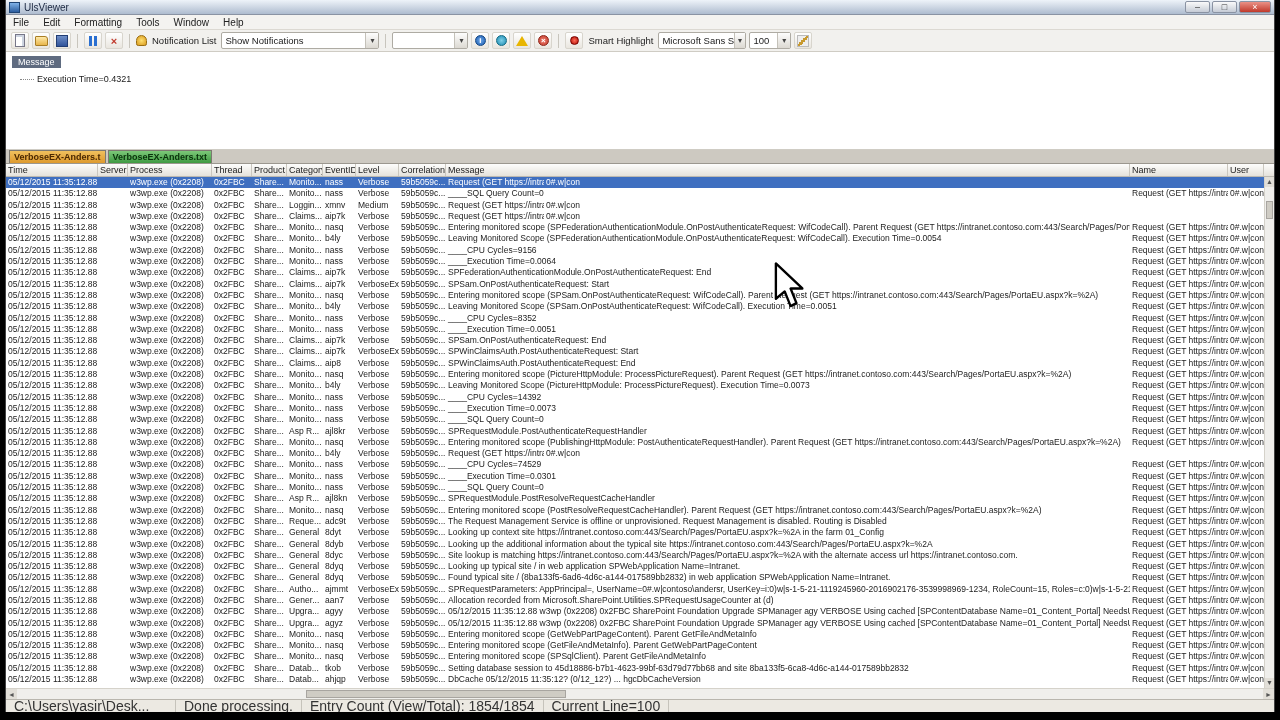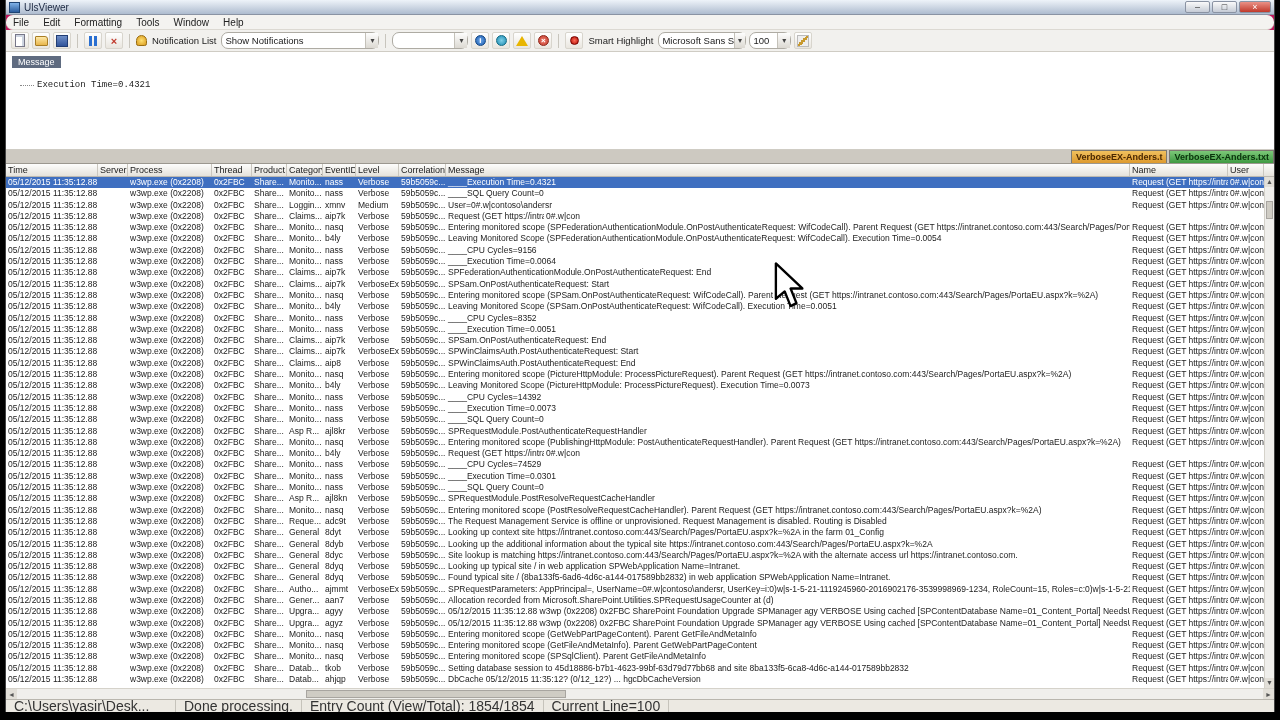--- a/index.html
+++ b/index.html
@@ -10,53 +10,53 @@
 
   
   .titlebar { flex:none; height:15px; background:linear-gradient(#eef3f9,#aebccf); display:flex; align-items:center; padding:0 3px; border-bottom:1px solid #8a93a3; }
   .app-icon { width:11px; height:11px; background:linear-gradient(#7fb2e8,#2c5d9e); border:1px solid #1e4474; margin-right:4px; }
   .title-text { font-size:10px; color:#1a2740; }
   .win-btns { margin-left:auto; display:flex; gap:2px; }
   .win-btn { width:25px; height:12px; font-size:9px; line-height:10px; text-align:center; background:linear-gradient(#fafafa,#c6ccd6); border:1px solid #8a93a3; color:#333; border-radius:2px; }
   .win-btn.close { background:linear-gradient(#ea9186,#c0392b); color:#fff; width:32px; }
 
   
-  .menubar { flex:none; height:15px; background:#f4f3f0; display:flex; align-items:center; border-bottom:1px solid #dcd9d2;border-radius:7px; }
+  .menubar { flex:none; height:15px; background:#f4f3f0; display:flex; align-items:center; border-bottom:1px solid #dcd9d2; }
   .menu-item { font-size:10px; color:#222; padding:0 7px; line-height:15px; }
 
   
   .toolbar { flex:none; height:22px; background:#f2f1ee; border-bottom:1px solid #cfccc4; display:flex; align-items:center; gap:3px; padding:0 5px; }
   .tb-btn { height:17px; min-width:18px; display:flex; align-items:center; justify-content:center; border:1px solid #d8d5cd; background:linear-gradient(#ffffff,#e9e6df); border-radius:2px; font-size:10px; }
   .tb-label { font-size:9.5px; color:#222; padding:0 2px; white-space:nowrap; }
   .tb-sep { width:1px; height:14px; background:#c8c5bd; margin:0 3px; }
-  .combo { height:17px; display:flex; align-items:center; border:1px solid #aeaba3; background:#fff; border-radius:7px; padding-left:3px; font-size:9.5px; color:#222; }
+  .combo { height:17px; display:flex; align-items:center; border:1px solid #aeaba3; background:#fff; border-radius:2px; padding-left:3px; font-size:9.5px; color:#222; }
   .combo .arrow { margin-left:auto; width:13px; height:100%; background:linear-gradient(#fdfdfd,#dcd9d2); border-left:1px solid #c4c1b9; display:flex; align-items:center; justify-content:center; font-size:8px; color:#444; }
   .icon-page { width:10px; height:13px; background:#fff; border:1px solid #778; box-shadow:inset -2px 2px 0 #cdd4e0; }
   .icon-folder { width:13px; height:10px; background:linear-gradient(#ffe9a8,#e8b64c); border:1px solid #a87d24; border-radius:1px 3px 1px 1px; }
   .icon-save { width:12px; height:12px; background:linear-gradient(#6f8fc8,#32549a); border:1px solid #223d74; }
   .icon-pause { width:12px; height:12px; display:flex; gap:2px; align-items:center; justify-content:center; }
   .icon-pause i { width:3px; height:10px; background:#2a6fd0; }
   .icon-x { color:#c0392b; font-size:11px; font-weight:bold; line-height:10px; }
   .icon-bell { width:11px; height:11px; background:radial-gradient(#ffe070,#d89a1e); border:1px solid #9a6d10; border-radius:50% 50% 20% 20%; }
   .dot { width:11px; height:11px; border-radius:50%; font-size:8px; color:#fff; display:flex; align-items:center; justify-content:center; font-weight:bold; }
   .dot.blue { background:radial-gradient(#6fa8e8,#1b5cb0); border:1px solid #124684; }
   .dot.teal { background:radial-gradient(#7fd0e8,#1b8ab0); border:1px solid #126a84; }
   .dot.red { background:radial-gradient(#f08070,#c0392b); border:1px solid #8e2418; }
   .tri { width:0; height:0; border-left:6px solid transparent; border-right:6px solid transparent; border-bottom:10px solid #e8b500; position:relative; }
   .rec { width:9px; height:9px; border-radius:50%; background:radial-gradient(#ff6a5a,#b00d00); border:1px solid #700; }
   .icon-pencil { width:12px; height:12px; background:linear-gradient(135deg, transparent 40%, #c89a30 40%, #c89a30 60%, transparent 60%), #eee; border:1px solid #bbb; }
 
   
   .detail { flex:none; height:98px; background:#fff; border-bottom:1px solid #cfccc4; padding:4px 6px; font-size:9px; color:#222; }
   .tree-root { display:inline-block; background:#5f6b80; color:#fff; padding:0 6px; line-height:12px; font-size:9px; }
-  .tree-child { margin-top:12px; margin-left:8px; display:flex; align-items:center;font-family:Liberation Mono, monospace; }
+  .tree-child { margin-top:6px; margin-left:8px; display:flex; align-items:center; }
   .tree-conn { width:14px; border-top:1px dotted #888; margin-right:3px; }
 
   
-  .filetabs { flex:none; height:14px; background:#cdc9c1; display:flex; align-items:flex-end; padding-left:3px; gap:2px; border-bottom:1px solid #9b978f;justify-content:flex-end; }
+  .filetabs { flex:none; height:14px; background:#cdc9c1; display:flex; align-items:flex-end; padding-left:3px; gap:2px; border-bottom:1px solid #9b978f; }
   .ftab { font-size:9px; font-weight:bold; padding:0 4px; height:13px; line-height:12px; border:1px solid #7c7870; border-bottom:none; white-space:nowrap; }
   .ftab-orange { background:linear-gradient(#f0c05e,#dE9a2e); color:#4a2800; }
   .ftab-green { background:linear-gradient(#7cc878,#3f9a42); color:#08320a; }
 
   
   .grid { flex:1; display:flex; flex-direction:column; background:#fff; position:relative; overflow:hidden; }
   .ghead { flex:none; display:flex; height:13px; background:linear-gradient(#fdfdfc,#e5e2db); border-bottom:1px solid #bcb9b1; font-size:9px; color:#222; padding-right:8px; }
   .ghead .cell { flex:none; border-right:1px solid #cac7bf; padding-left:2px; line-height:12px; overflow:hidden; white-space:nowrap; }
   .grows { flex:1; overflow:hidden; }
   .grow { display:flex; height:11.3px; line-height:11.3px; font-size:8.5px; white-space:nowrap; color:#1c1c1c; }
@@ -203,21 +203,20 @@
           <div class="grow selected">
     <span class="cell w-time">05/12/2015 11:35:12.88</span>
     <span class="cell w-server"></span>
     <span class="cell w-process">w3wp.exe (0x2208)</span>
     <span class="cell w-thread">0x2FBC</span>
     <span class="cell w-product">Share...</span>
     <span class="cell w-category">Monito...</span>
     <span class="cell w-eventid">nass</span>
     <span class="cell w-level">Verbose</span>
     <span class="cell w-corr">59b5059c...</span>
-    <span class="cell w-msg">____Execution Time=0.4321</span>
     <span class="cell w-name">Request (GET https://intra...</span>
     <span class="cell w-user">0#.w|con...</span>
   </div>
           <div class="grow">
     <span class="cell w-time">05/12/2015 11:35:12.88</span>
     <span class="cell w-server"></span>
     <span class="cell w-process">w3wp.exe (0x2208)</span>
     <span class="cell w-thread">0x2FBC</span>
     <span class="cell w-product">Share...</span>
     <span class="cell w-category">Monito...</span>
@@ -231,21 +230,20 @@
           <div class="grow">
     <span class="cell w-time">05/12/2015 11:35:12.88</span>
     <span class="cell w-server"></span>
     <span class="cell w-process">w3wp.exe (0x2208)</span>
     <span class="cell w-thread">0x2FBC</span>
     <span class="cell w-product">Share...</span>
     <span class="cell w-category">Loggin...</span>
     <span class="cell w-eventid">xmnv</span>
     <span class="cell w-level">Medium</span>
     <span class="cell w-corr">59b5059c...</span>
-    <span class="cell w-msg">User=0#.w|contoso\andersr</span>
     <span class="cell w-name">Request (GET https://intra...</span>
     <span class="cell w-user">0#.w|con...</span>
   </div>
           <div class="grow">
     <span class="cell w-time">05/12/2015 11:35:12.88</span>
     <span class="cell w-server"></span>
     <span class="cell w-process">w3wp.exe (0x2208)</span>
     <span class="cell w-thread">0x2FBC</span>
     <span class="cell w-product">Share...</span>
     <span class="cell w-category">Claims...</span>

